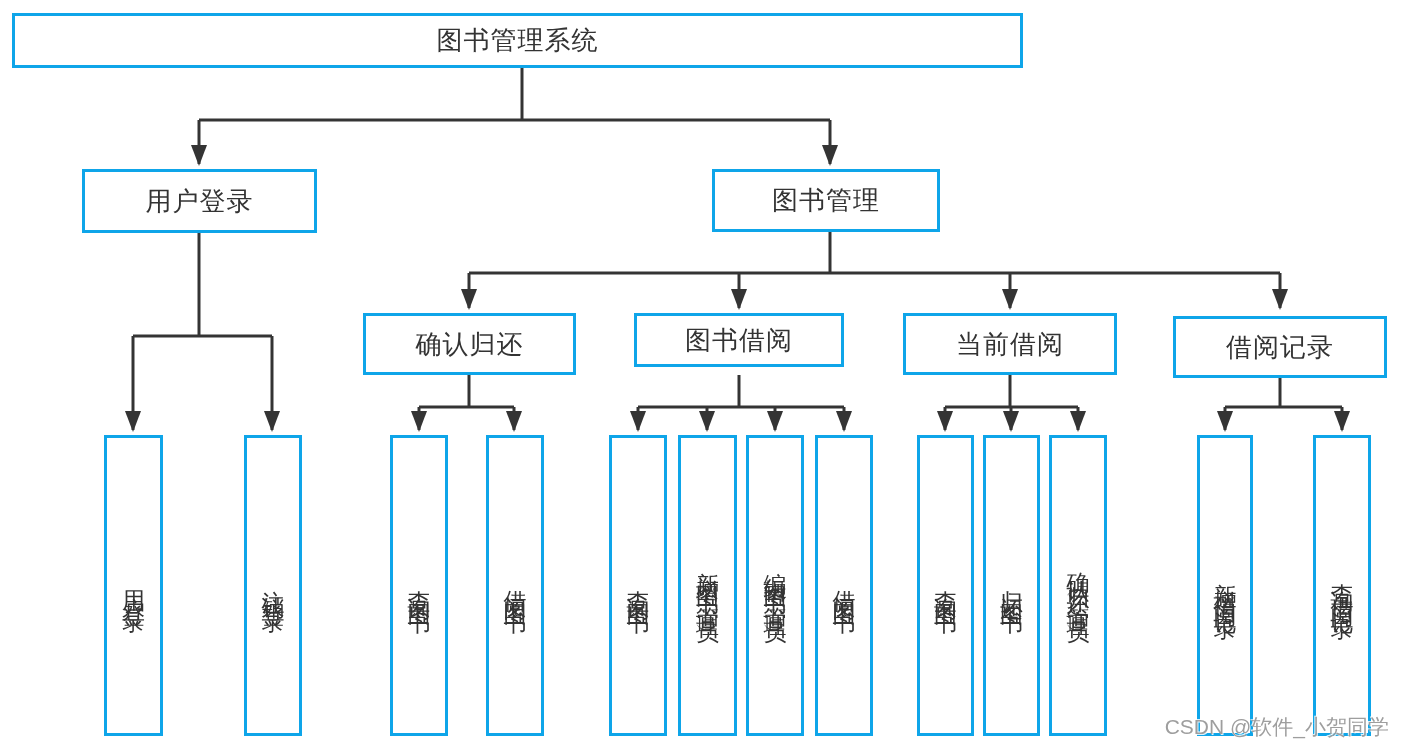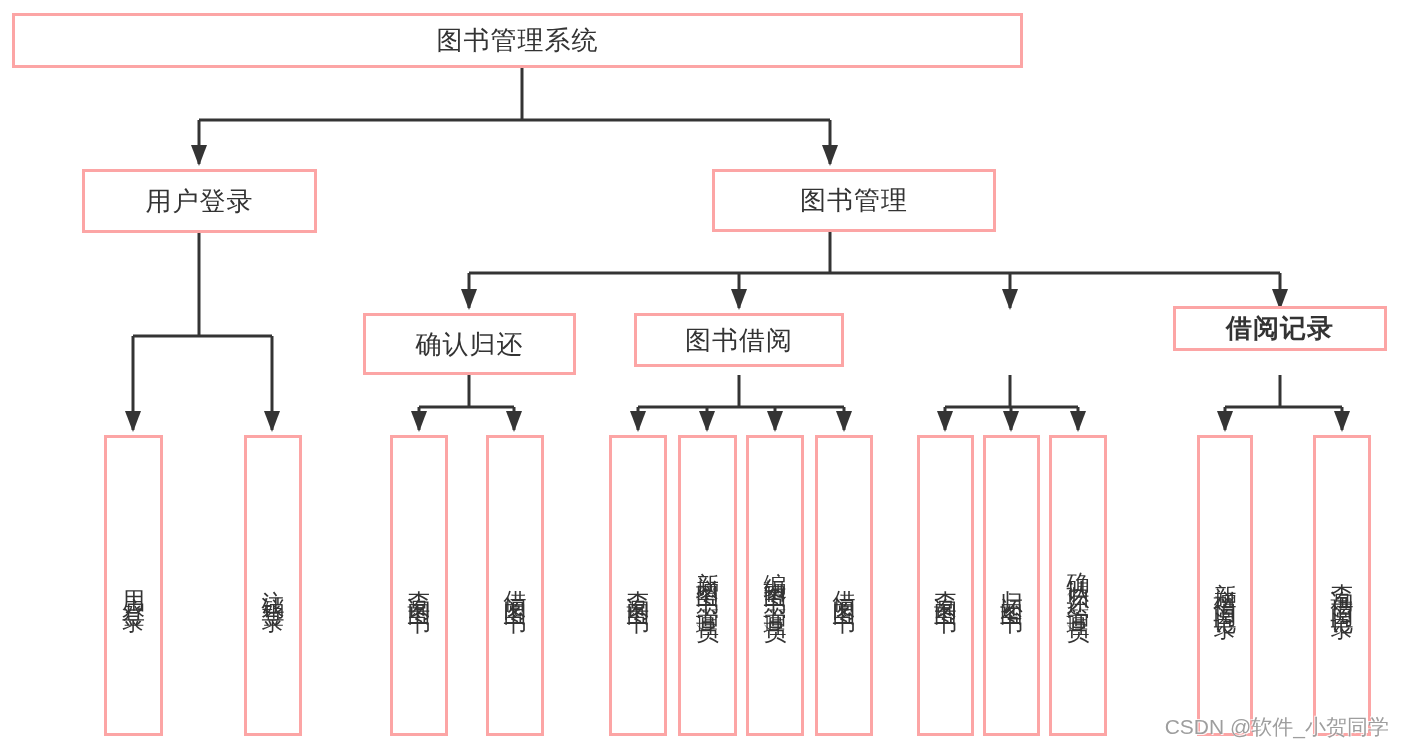--- a/index.html
+++ b/index.html
@@ -19,21 +19,21 @@
   }
   svg.connectors path {
     stroke: #343434;
     stroke-width: 3;
     fill: none;
   }
   .node {
     position: absolute;
     box-sizing: border-box;
     background: #ffffff;
-    border: 3px solid #fca5a5;
+    border: 3px solid #0ea5e9;
     display: flex;
     align-items: center;
     justify-content: center;
     color: #333333;
     z-index: 1;
   }
   .h-node { font-size: 26px; letter-spacing: 1px; white-space: nowrap; }
   .tall { top: 435px; height: 301px; }
   .v-node .vtext {
     writing-mode: vertical-rl;
@@ -98,25 +98,26 @@
     <path d="M945,407 V430" marker-end="url(#arrowhead)"></path>
     <path d="M1011,407 V430" marker-end="url(#arrowhead)"></path>
     <path d="M1078,407 V430" marker-end="url(#arrowhead)"></path>
     <path d="M1225,407 V430" marker-end="url(#arrowhead)"></path>
     <path d="M1342,407 V430" marker-end="url(#arrowhead)"></path>
   </svg>
 
   <div class="node h-node" style="left:12px; top:13px; width:1011px; height:55px;">图书管理系统</div>
 
   <div class="node h-node" style="left:82px; top:169px; width:235px; height:64px;">用户登录</div>
-  <div class="node h-node" style="left:712px; top:169px; width:284px; height:63px;">图书管理</div>
+  <div class="node h-node" style="left:712px; top:169px; width:228px; height:63px;">图书管理</div>
 
   <div class="node h-node" style="left:363px; top:313px; width:213px; height:62px;">确认归还</div>
   <div class="node h-node" style="left:634px; top:313px; width:210px; height:54px;">图书借阅</div>
-  <div class="node h-node" style="left:1173px; top:306px; width:214px; height:45px;font-weight:bold;">借阅记录</div>
+  <div class="node h-node" style="left:903px; top:313px; width:214px; height:62px;">当前借阅</div>
+  <div class="node h-node" style="left:1173px; top:316px; width:214px; height:62px;">借阅记录</div>
 
   <div class="node v-node tall" style="left:104px; width:59px;">
     <span class="vtext">用户登录</span>
   </div>
   <div class="node v-node tall" style="left:244px; width:58px;">
     <span class="vtext">注销登录</span>
   </div>
 
   <div class="node v-node tall" style="left:390px; width:58px;">
     <span class="vtext">查询图书</span>

